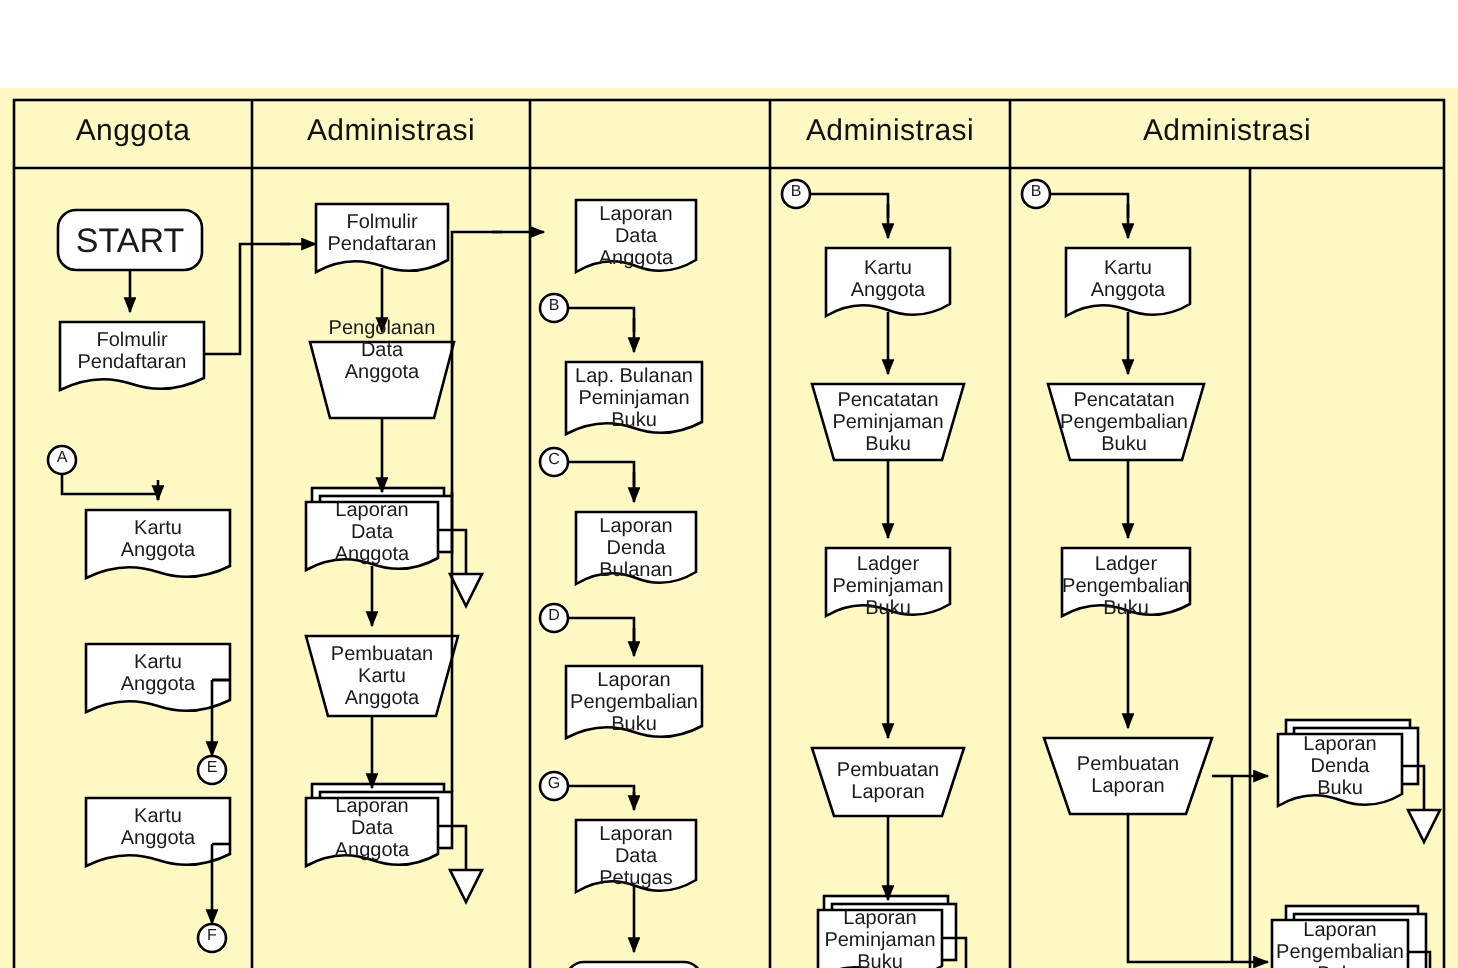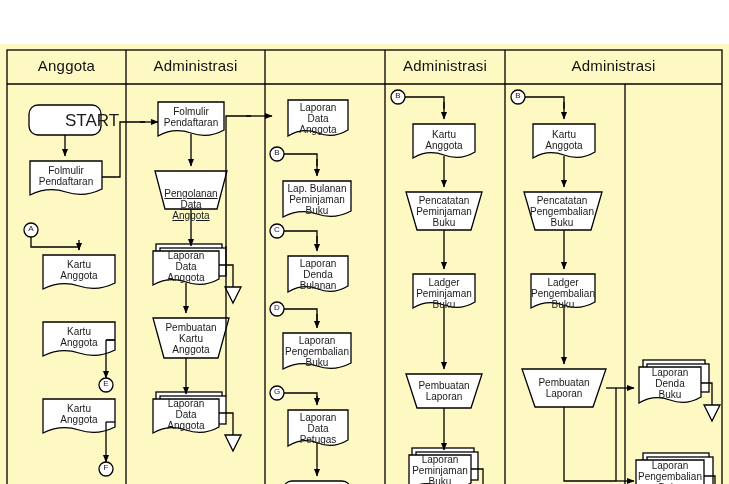--- a/index.html
+++ b/index.html
@@ -187,36 +187,36 @@
       <path d="M704,432 h11 v22"></path>
       <path d="M707,454 h16 l-8,16 z" fill="#fff"></path>
     </g>
   </svg>
 
   <div class="lbl hdr" style="left:7px;top:14px;width:119px;">Anggota</div>
   <div class="lbl hdr" style="left:126px;top:14px;width:139px;">Administrasi</div>
   <div class="lbl hdr" style="left:385px;top:14px;width:120px;">Administrasi</div>
   <div class="lbl hdr" style="left:505px;top:14px;width:217px;">Administrasi</div>
 
-  <div class="lbl term" style="left:29px;top:68px;width:72px;padding-left:27px;">START</div>
+  <div class="lbl term" style="left:29px;top:68px;width:72px;">START</div>
   <div class="lbl shp" style="left:30px;top:122px;width:72px;">Folmulir
 Pendaftaran</div>
   <div class="lbl shp" style="left:43px;top:216px;width:72px;">Kartu
 Anggota</div>
   <div class="lbl shp" style="left:43px;top:283px;width:72px;">Kartu
 Anggota</div>
   <div class="lbl shp" style="left:43px;top:360px;width:72px;">Kartu
 Anggota</div>
   <div class="lbl conn" style="left:24px;top:181px;width:14px;">A</div>
   <div class="lbl conn" style="left:99px;top:336px;width:14px;">E</div>
   <div class="lbl conn" style="left:99px;top:420px;width:14px;">F</div>
 
   <div class="lbl shp" style="left:158px;top:63px;width:66px;">Folmulir
 Pendaftaran</div>
-  <div class="lbl shp" style="left:155px;top:145px;width:72px;text-decoration:underline;">Pengolanan
+  <div class="lbl shp" style="left:155px;top:116px;width:72px;">Pengolanan
 Data
 Anggota</div>
   <div class="lbl shp" style="left:153px;top:207px;width:66px;">Laporan
 Data
 Anggota</div>
   <div class="lbl shp" style="left:153px;top:279px;width:76px;">Pembuatan
 Kartu
 Anggota</div>
   <div class="lbl shp" style="left:153px;top:355px;width:66px;">Laporan
 Data

